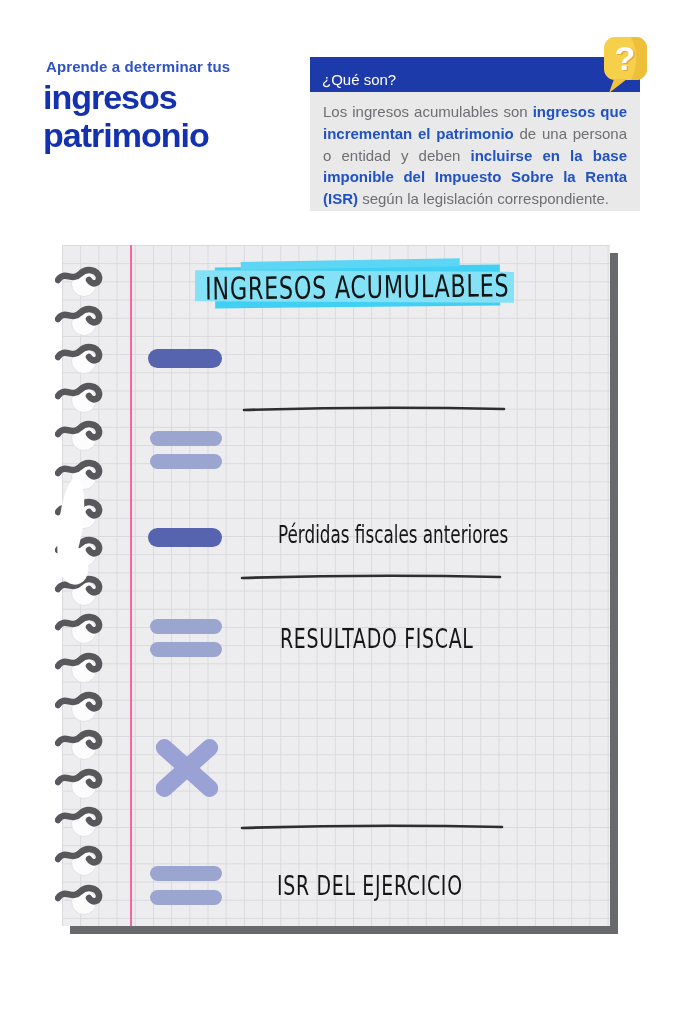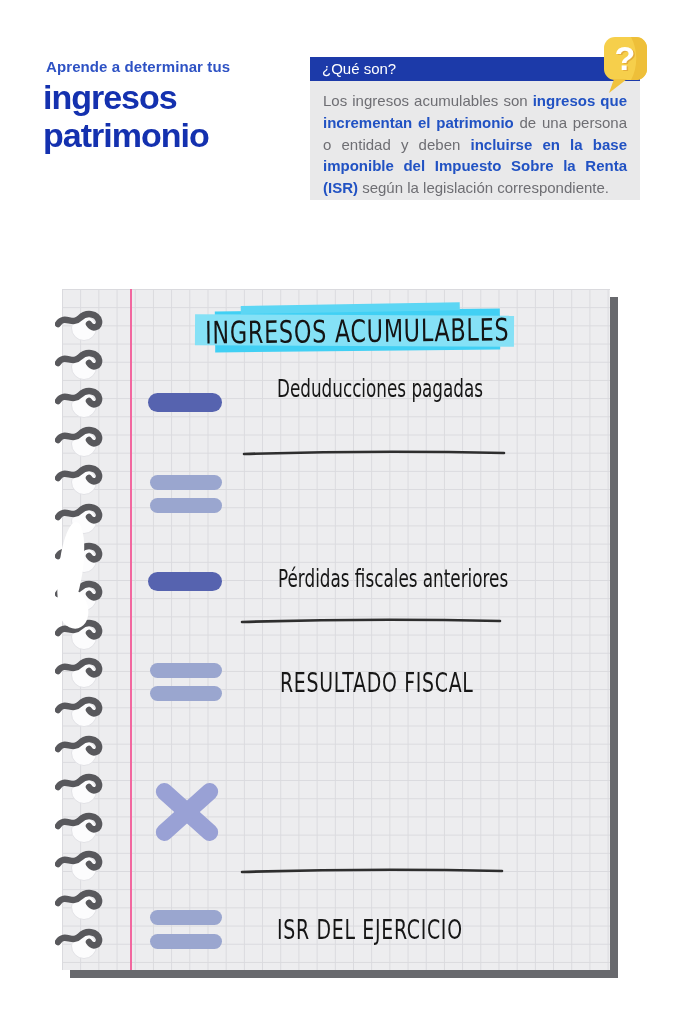--- a/index.html
+++ b/index.html
@@ -9,34 +9,34 @@
 
   
   .kicker { position:absolute; left:46px; top:58px; font-size:15px; font-weight:600;
             color:#2e52c4; letter-spacing:.1px; }
   .big-title { position:absolute; left:43px; top:78px; font-size:34px; line-height:1.13;
                font-weight:800; color:#1431af; letter-spacing:-1px; }
 
   
   .infobox { position:absolute; left:310px; top:57px; width:330px; }
   .infobox-bar { background:#1c3aa9; color:#ffffff; font-size:15px; font-weight:500;
-                 padding:3px 12px 4px; }
+                 padding:14px 12px 4px; }
   .infobox-body { background:#e9e9ea; color:#6e6e73; font-size:15px; line-height:1.45;
                   padding:9px 13px 1px; text-align:justify; }
   .infobox-body .seg-bold { color:#2152c3; font-weight:700; }
   .q-icon { position:absolute; left:287px; top:-22px; }
 
   
   .sheet { position:absolute; left:62px; top:245px; width:548px; height:681px;
            background-color:#ededef;
            background-image:
              linear-gradient(#dadade 1px, transparent 1px),
              linear-gradient(90deg, #dadade 1px, transparent 1px);
            background-size:18.2px 18.2px;
-           box-shadow:8px 8px 0 0 #68696d;margin-top:44px; }
+           box-shadow:8px 8px 0 0 #68696d; }
   .margin-line { position:absolute; left:68px; top:0; width:2px; height:100%;
                  background:#f2679f; }
   .hooks { position:absolute; left:-7px; top:0; width:60px; height:100%; }
   .hook { position:absolute; left:0; }
   .tear { position:absolute; background:#ffffff; }
   .tear-1 { left:-3px; top:233px; width:24px; height:92px; border-radius:45% 55% 50% 50%; transform:rotate(8deg); }
   .tear-2 { left:-4px; top:300px; width:30px; height:40px; border-radius:50%; transform:rotate(-15deg); }
 
   
   .hw { display:inline-block; font-family:"DejaVu Sans", sans-serif; color:#161616;
@@ -160,23 +160,20 @@
   </svg>
       </div>
     <div class="tear tear-1"></div>
     <div class="tear tear-2"></div>
 
     <div class="nb-title-wrap">
       <span class="nb-title">INGRESOS ACUMULABLES</span>
     </div>
 
     <div class="op-minus" style="left:86px; top:104px;"></div>
-    <div class="nb-text" style="left:215px; top:86px;">
-      <span class="hw hw-small">Deduducciones pagadas</span>
-    </div>
     <svg class="divider" style="left:180px; top:160px;" width="264" height="8" viewBox="0 0 264 8">
       <path d="M2 5 Q 132 1, 262 4" fill="none" stroke="#2e2e2e" stroke-width="2.6" stroke-linecap="round"></path>
     </svg>
 
     <div class="op-eq-bar" style="left:88px; top:186px;"></div>
     <div class="op-eq-bar" style="left:88px; top:209px;"></div>
 
     <div class="op-minus" style="left:86px; top:283px;"></div>
     <div class="nb-text" style="left:216px; top:276px;">
       <span class="hw hw-small">Pérdidas fiscales anteriores</span>

